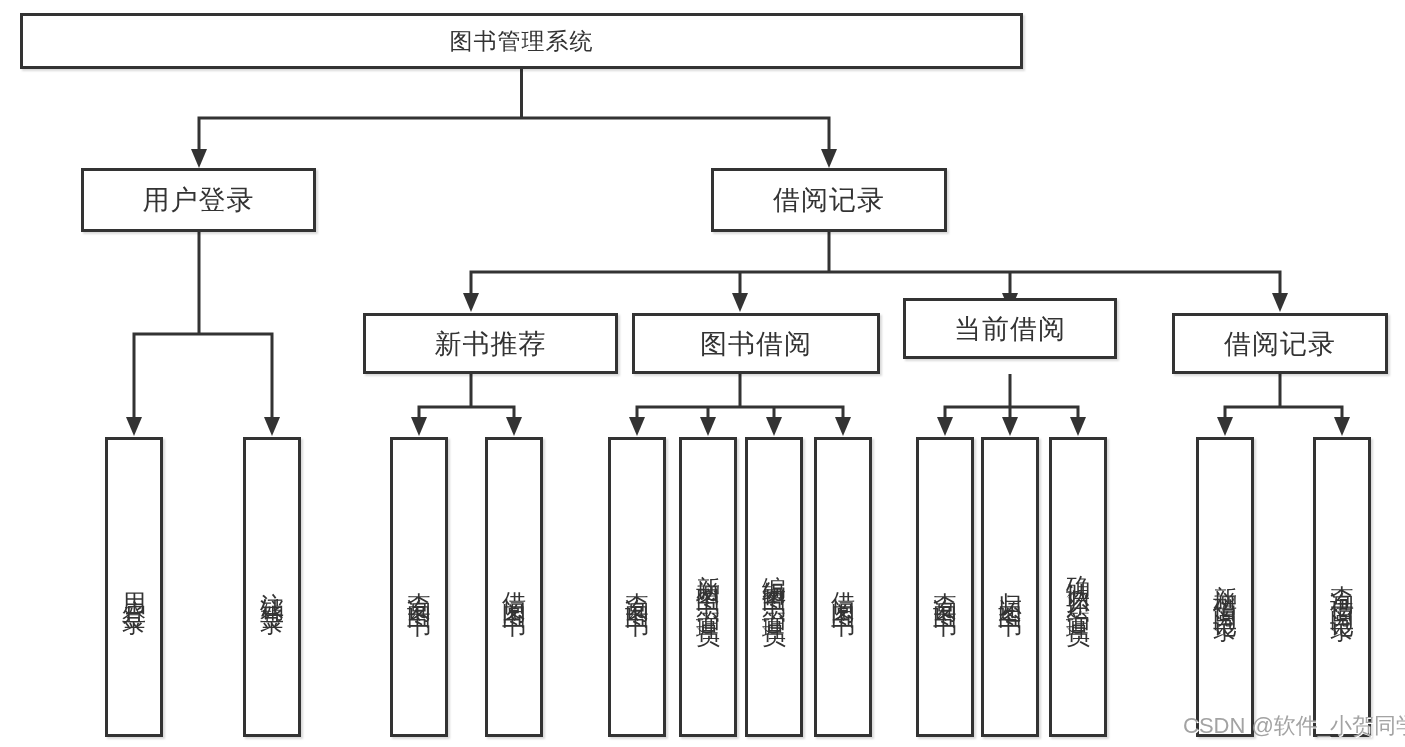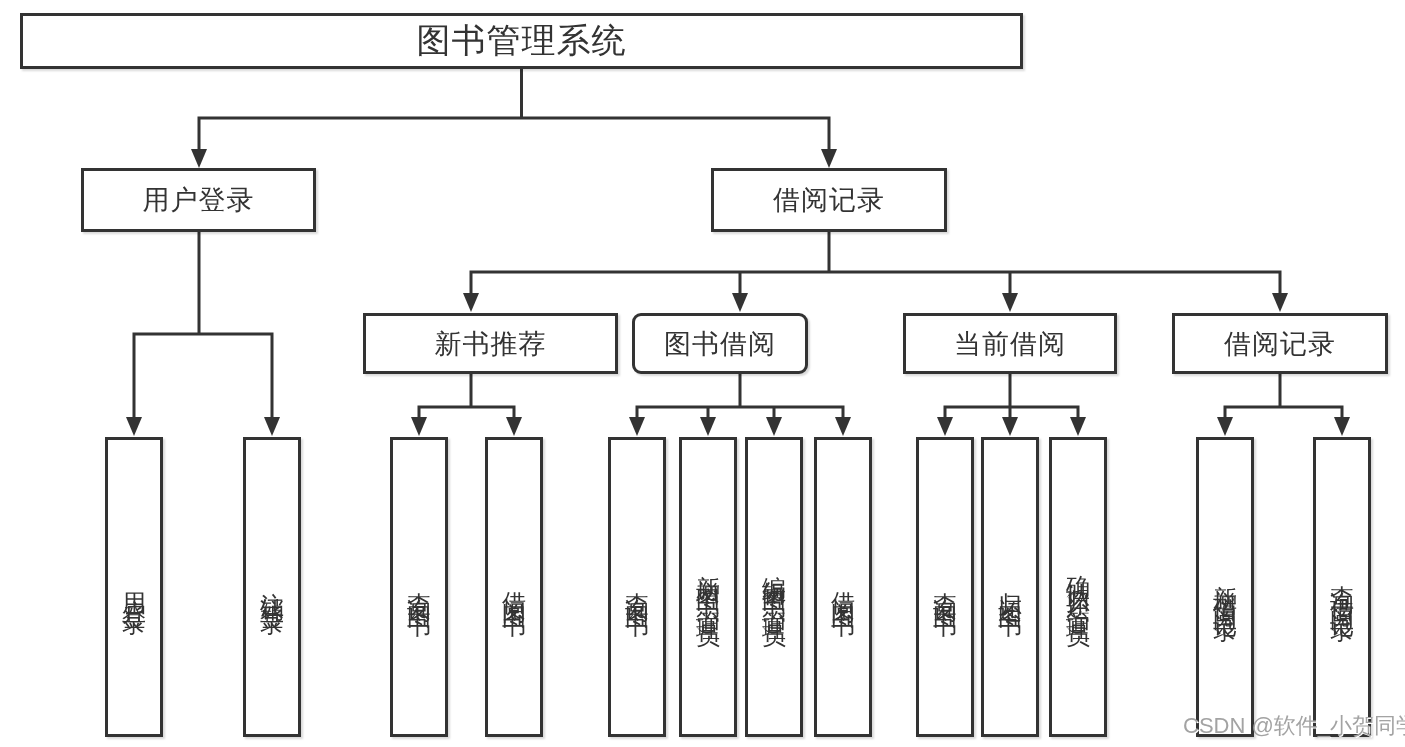--- a/index.html
+++ b/index.html
@@ -22,21 +22,21 @@
     box-sizing: border-box;
     border: 3px solid #333333;
     background: #ffffff;
     color: #333333;
     display: flex;
     align-items: center;
     justify-content: center;
     box-shadow: 2px 2px 2px rgba(0,0,0,0.15);
   }
   .hbox { font-size: 27px; letter-spacing: 1px; white-space: nowrap; }
-  .hbox.root-title { font-size: 34px; }
+  .hbox.root-title { font-size: 23px; }
   .vbox { font-size: 24px; }
   .vbox .vtext {
     writing-mode: vertical-lr;
     text-orientation: mixed;
     letter-spacing: 7px;
     line-height: 1;
   }
   #watermark {
     position: absolute;
     left: 1183px;
@@ -104,24 +104,24 @@
   <div class="node hbox" style="left:81px; top:168px; width:235px; height:64px;">
     <span>用户登录</span>
   </div>
   <div class="node hbox" style="left:711px; top:168px; width:236px; height:64px;">
     <span>借阅记录</span>
   </div>
 
   <div class="node hbox" style="left:363px; top:313px; width:255px; height:61px;">
     <span>新书推荐</span>
   </div>
-  <div class="node hbox" style="left:632px; top:313px; width:176px; height:61px;border-radius:9px;">
+  <div class="node hbox" style="left:632px; top:313px; width:248px; height:61px;">
     <span>图书借阅</span>
   </div>
-  <div class="node hbox" style="left:903px; top:313px; width:214px; height:61px;">
+  <div class="node hbox" style="left:903px; top:298px; width:214px; height:61px;">
     <span>当前借阅</span>
   </div>
   <div class="node hbox" style="left:1172px; top:313px; width:216px; height:61px;justify-content:center;">
     <span>借阅记录</span>
   </div>
 
   <div class="node vbox" style="left:105px; top:437px; width:58px; height:300px;">
     <span class="vtext">用户登录</span>
   </div>
   <div class="node vbox" style="left:243px; top:437px; width:58px; height:300px;">

